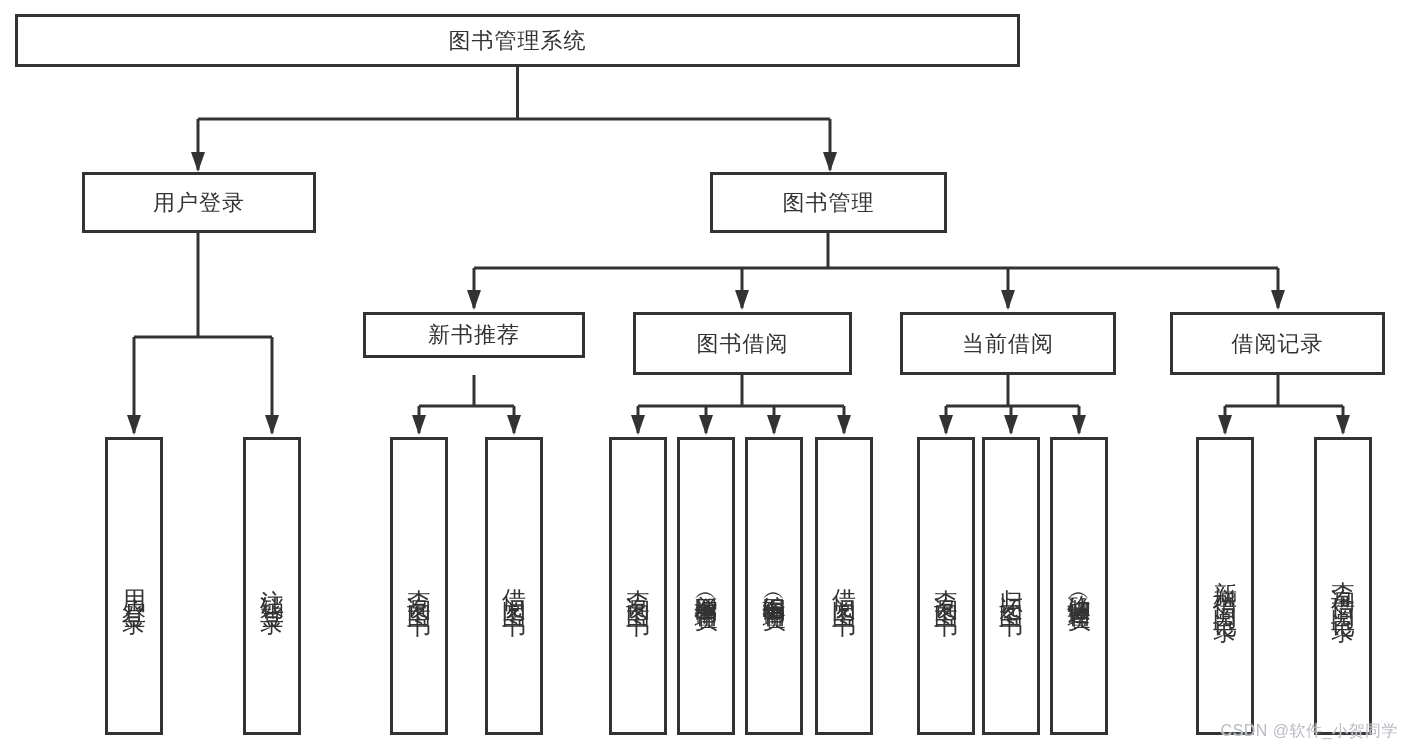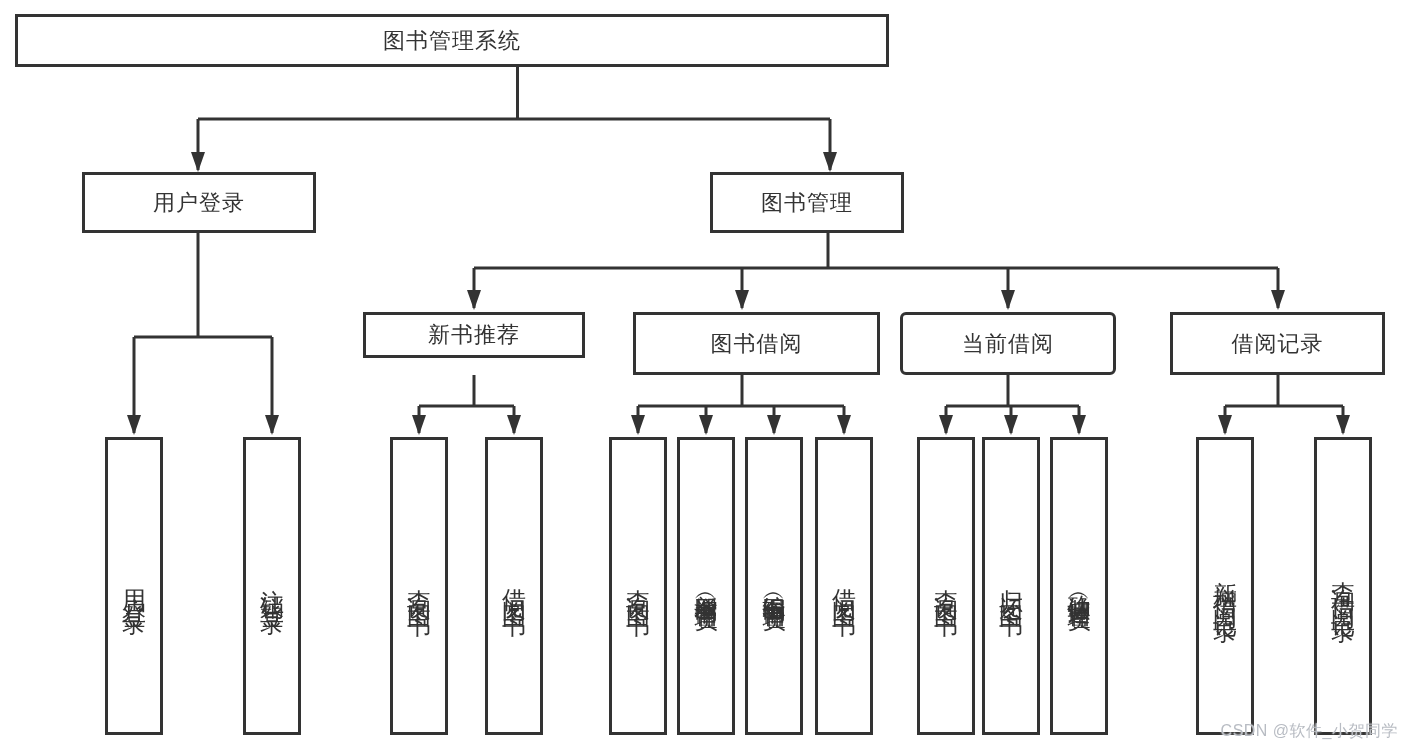--- a/index.html
+++ b/index.html
@@ -107,38 +107,38 @@
       <path d="M1011,406 V433" marker-end="url(#arrow)"></path>
       <path d="M1079,406 V433" marker-end="url(#arrow)"></path>
 
       <path d="M1278,375 V406"></path>
       <path d="M1225,406 H1343"></path>
       <path d="M1225,406 V433" marker-end="url(#arrow)"></path>
       <path d="M1343,406 V433" marker-end="url(#arrow)"></path>
     </g>
   </svg>
 
-  <div class="box" style="left:15px; top:14px; width:874px; height:53px;">
+  <div class="box" style="left:15px; top:14px; width:1005px; height:53px;">
     <span>图书管理系统</span>
   </div>
 
   <div class="box" style="left:82px; top:172px; width:234px; height:61px;">
     <span>用户登录</span>
   </div>
-  <div class="box" style="left:710px; top:172px; width:194px; height:61px;">
+  <div class="box" style="left:710px; top:172px; width:237px; height:61px;">
     <span>图书管理</span>
   </div>
 
   <div class="box" style="left:363px; top:312px; width:222px; height:46px;">
     <span>新书推荐</span>
   </div>
-  <div class="box" style="left:633px; top:312px; width:247px; height:63px;">
+  <div class="box" style="left:633px; top:312px; width:219px; height:63px;">
     <span>图书借阅</span>
   </div>
-  <div class="box" style="left:900px; top:312px; width:216px; height:63px;border-radius:6px;">
+  <div class="box" style="left:900px; top:312px; width:216px; height:63px;">
     <span>当前借阅</span>
   </div>
   <div class="box" style="left:1170px; top:312px; width:215px; height:63px;">
     <span>借阅记录</span>
   </div>
 
   <div class="box v" style="left:105px; top:437px; width:58px; height:298px;">
     <span>用户登录</span>
   </div>
   <div class="box v" style="left:243px; top:437px; width:58px; height:298px;">

